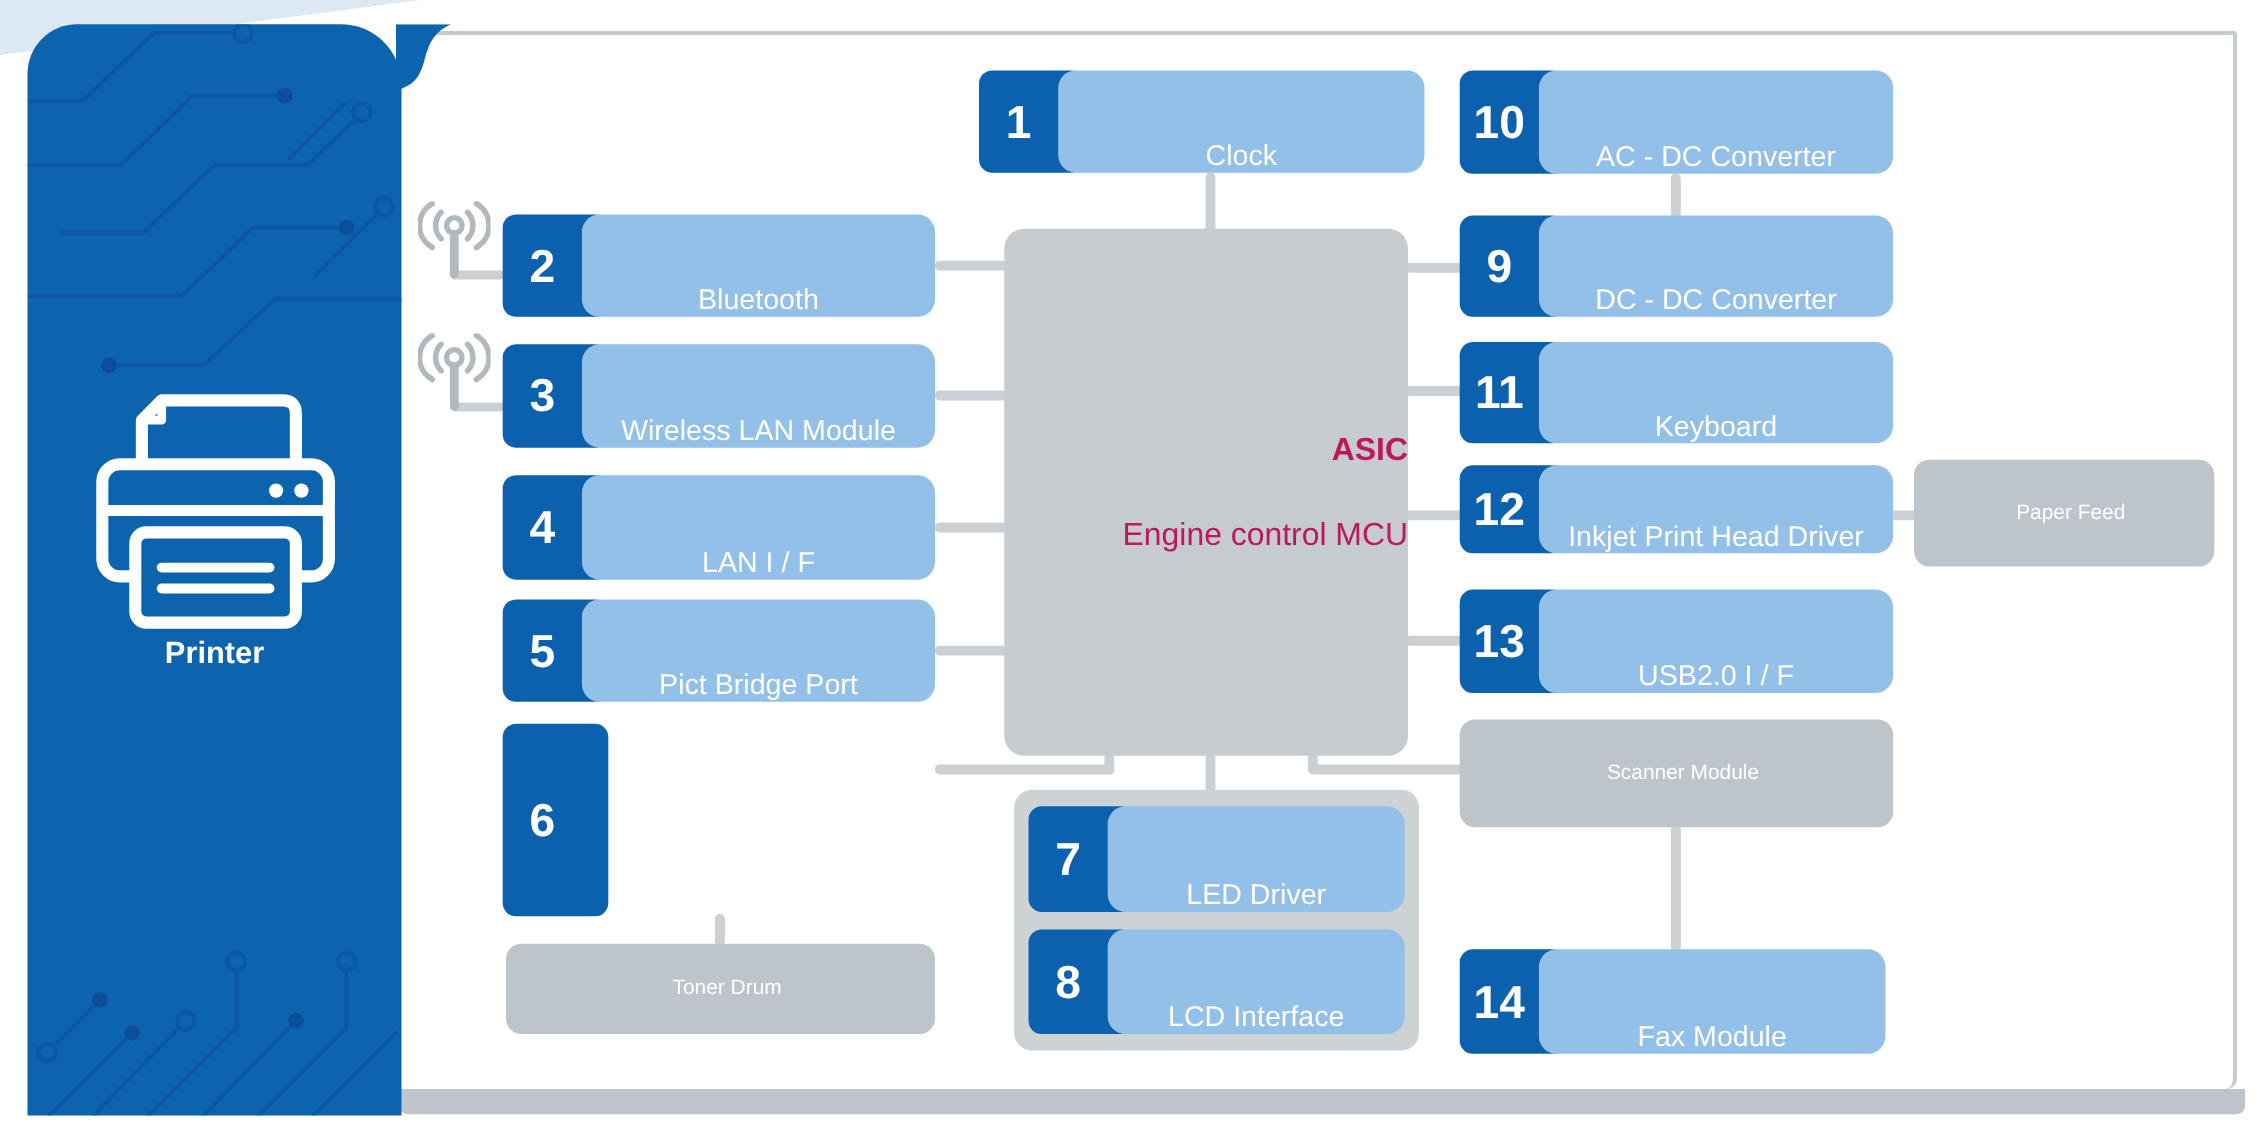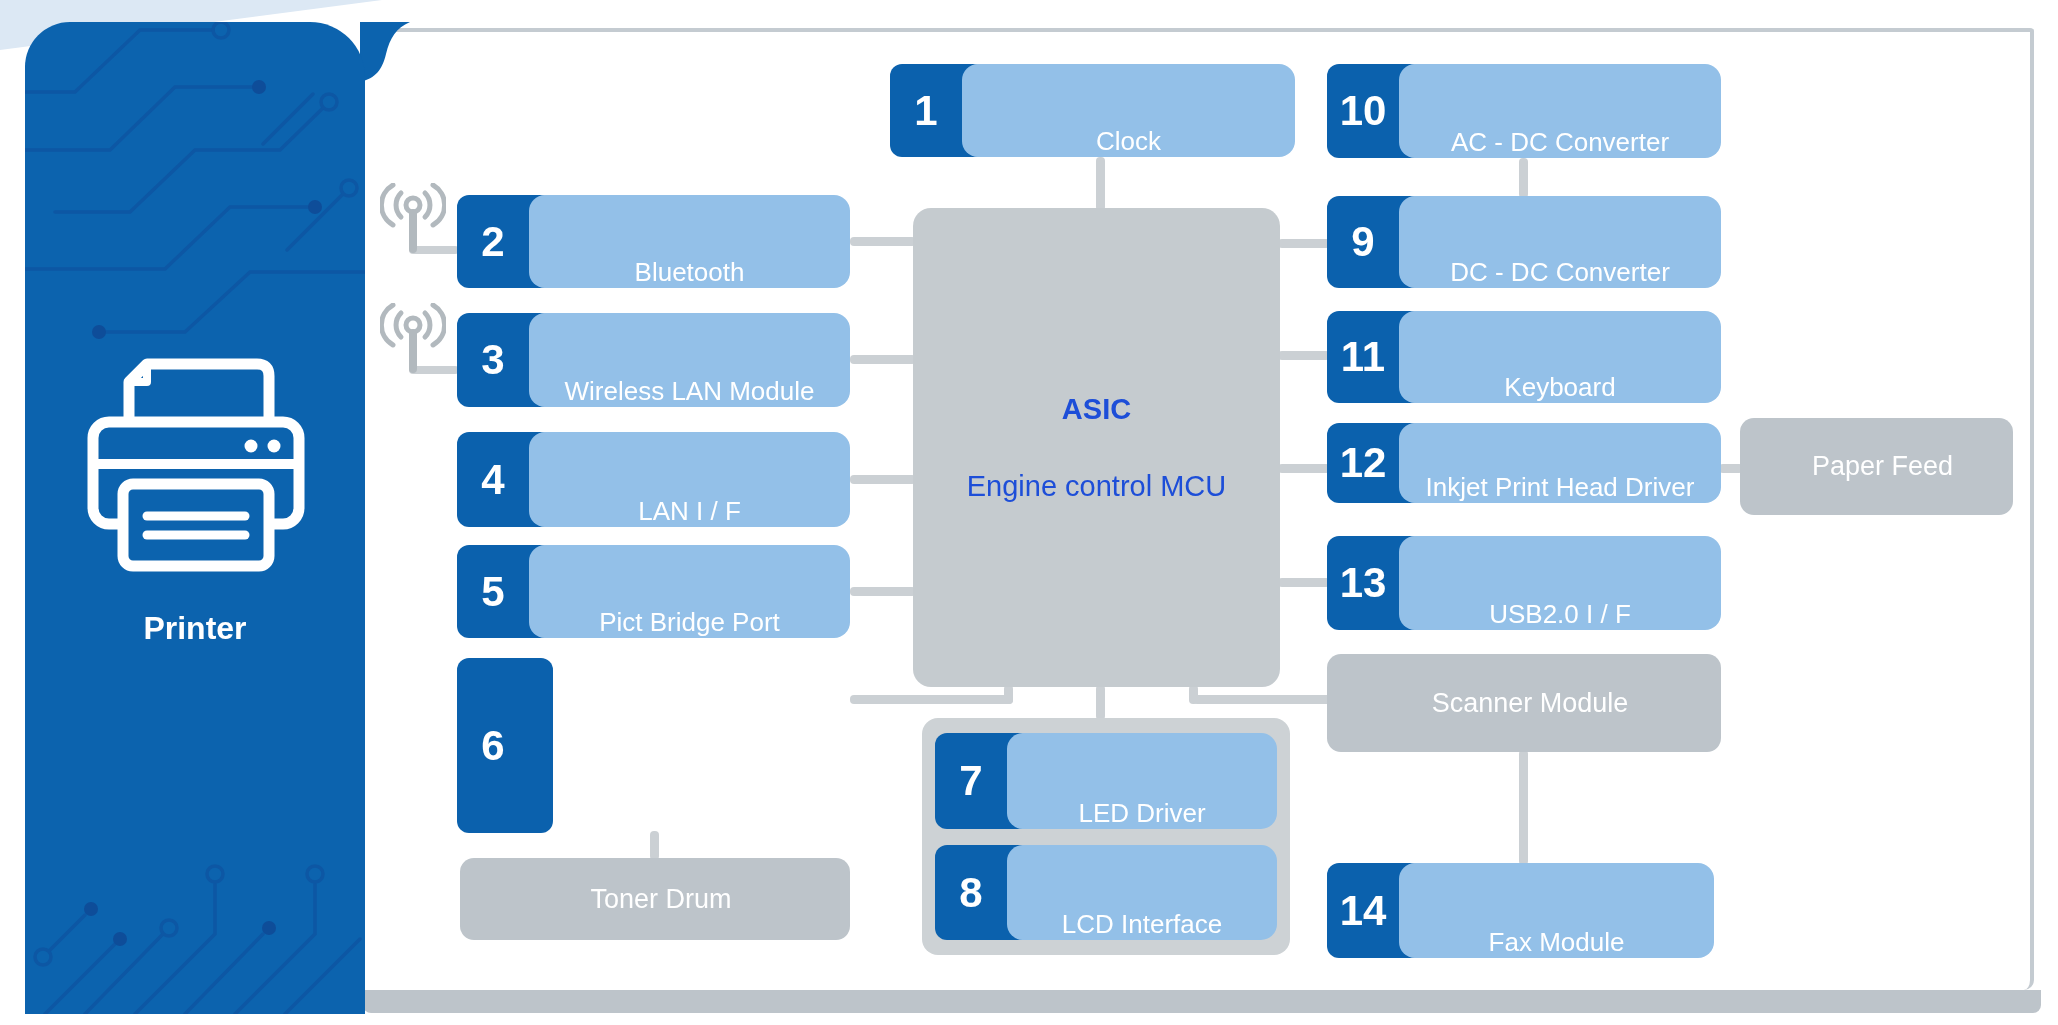--- a/index.html
+++ b/index.html
@@ -39,23 +39,22 @@
   .sidebar {
     position:absolute; left:25px; top:22px; width:340px; height:992px;
     background:var(--sidebar-blue);
     border-radius:45px 55px 0 0;
     overflow:hidden;
     z-index:5;
   }
   .sidebar-curl { position:absolute; left:360px; top:22px; z-index:4; }
   .sidebar-label {
     position:absolute; left:25px; top:578px; width:340px;
-    text-align:center; color:#ffffff; font-size:32px; font-weight:bold;
+    text-align:center; color:#ffffff; font-size:28px; font-weight:bold;
     z-index:6;
-    margin-top:32px;
   }
   .printer-icon-wrap { position:absolute; left:85px; top:358px; z-index:6; }
 
   
   .conn {
     position:absolute; background:var(--line-gray); border-radius:4px; z-index:2;
   }
 
   
   .block { position:absolute; z-index:3; }
@@ -74,27 +73,27 @@
     display:flex; flex-direction:column; align-items:center; justify-content:flex-end;
     gap:36px;
     color:#ffffff; font-size:26px; text-align:center;
   }
 
   
   .gray-block {
     position:absolute; z-index:3;
     background:var(--gray-block); border-radius:14px;
     display:flex; align-items:center; justify-content:center;
-    color:#ffffff; font-size:27px;padding-left:12px;
+    color:#ffffff; font-size:19px;padding-left:12px;
   }
   .asic {
     position:absolute; left:913px; top:208px; width:367px; height:479px;
     background:var(--asic-gray); border-radius:18px; z-index:3;
-    display:flex; flex-direction:column; align-items:center; justify-content:center;
-    gap:44px; color:#1d4ed8; text-align:center;
+    display:flex; flex-direction:column; align-items:flex-end; justify-content:center;
+    gap:44px; color:#be185d; text-align:center;
   }
   .asic .asic-title { font-size:29px; font-weight:bold; }
   .asic .asic-sub { font-size:29px; }
   .led-container {
     position:absolute; left:922px; top:718px; width:368px; height:237px;
     background:var(--container-gray); border-radius:16px; z-index:2;
   }
 
   .wifi-icon { position:absolute; z-index:3; }
 </style>

